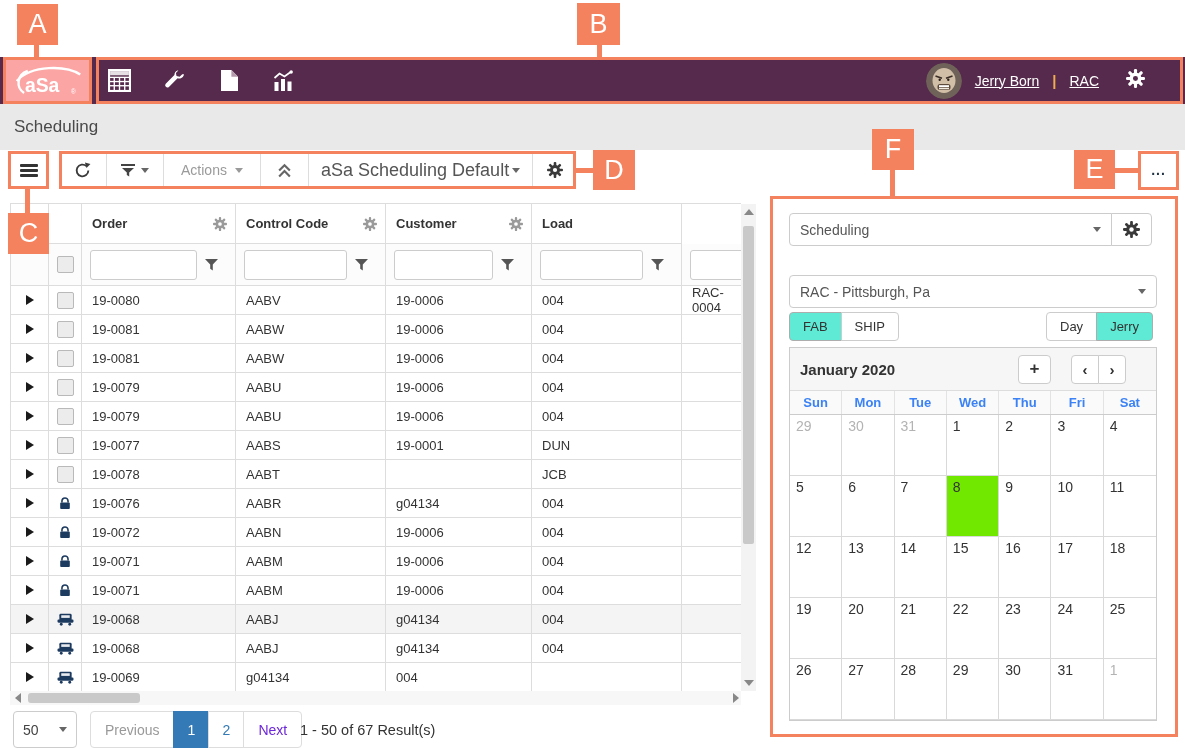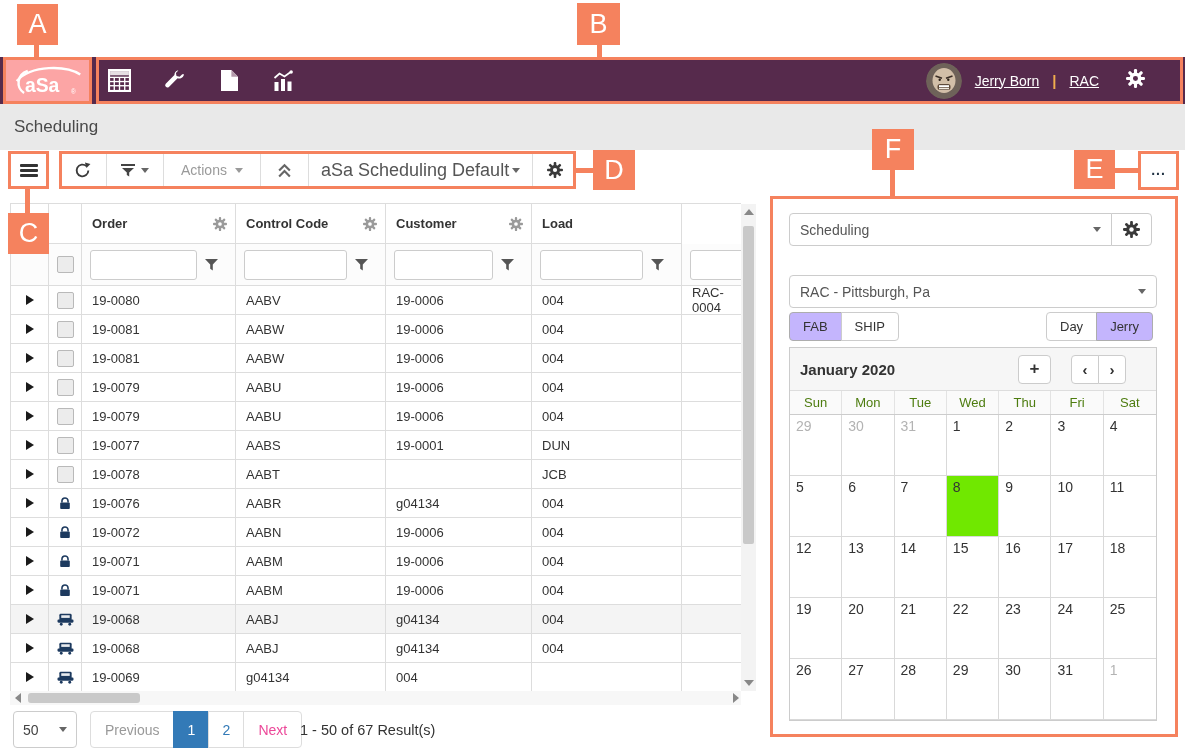--- a/index.html
+++ b/index.html
@@ -76,53 +76,53 @@
   
   .size-select{left:13px;top:711px;width:64px;height:37px;border:1px solid #ccc;border-radius:4px;background:#fff;
                display:flex;align-items:center;justify-content:space-between;padding:0 9px;font-size:14px;color:#444;}
   .pager{left:90px;top:711px;height:37px;display:flex;}
   .pg-btn{height:37px;border:1px solid #ddd;background:#fff;margin-left:-1px;font-size:14px;
           display:flex;align-items:center;justify-content:center;box-sizing:border-box;
           font-family:"Liberation Sans","DejaVu Sans",sans-serif;}
   .pg-prev{padding:0 14px;color:#999;border-radius:4px 0 0 4px;margin-left:0;}
   .pg-num{width:36px;color:#337ab7;}
   .pg-num.active{background:#337ab7;border-color:#337ab7;color:#fff;}
-  .pg-next{padding:0 14px;color:#ec4899;border-radius:0 4px 4px 0;}
+  .pg-next{padding:0 14px;color:#6d28d9;border-radius:0 4px 4px 0;}
   .results{left:300px;top:711px;height:37px;display:flex;align-items:center;font-size:14.5px;color:#333;}
 
   
   .side-panel{left:770px;top:196px;width:408px;height:541px;background:#fff;}
   .sel{border:1px solid #ccc;border-radius:4px;background:#fff;display:flex;align-items:center;
        justify-content:space-between;padding:0 10px;font-size:14px;color:#555;}
   .view-select{left:789px;top:213px;width:323px;height:33px;border-radius:4px 0 0 4px;}
   .view-gear{left:1111px;top:213px;width:41px;height:33px;border:1px solid #ccc;border-radius:0 4px 4px 0;
              background:#fff;display:flex;align-items:center;justify-content:center;}
   .loc-select{left:789px;top:275px;width:368px;height:33px;}
   .btn-group{display:flex;height:29px;}
   .grp-btn{border:1px solid #ccc;background:#fff;margin-left:-1px;font-size:13px;color:#333;
            display:flex;align-items:center;justify-content:center;box-sizing:border-box;padding:0 13px;
            font-family:"Liberation Sans","DejaVu Sans",sans-serif;}
   .grp-btn:first-child{border-radius:4px 0 0 4px;margin-left:0;}
   .grp-btn:last-child{border-radius:0 4px 4px 0;}
-  .grp-btn.active{background:#c4b5fd;border-color:#adadad;}
+  .grp-btn.active{background:#5eead4;border-color:#adadad;}
   .mode-group{left:789px;top:312px;}
   .range-group{left:1046px;top:312px;}
 
   
   .calendar{left:789px;top:347px;width:368px;border:1px solid #ccc;}
   .cal-title{height:42px;background:#f6f6f6;border-bottom:1px solid #ddd;display:flex;align-items:center;
              padding:0 10px;font-size:15px;font-weight:bold;color:#333;position:relative;}
   .cal-btn{border:1px solid #ccc;border-radius:4px;background:#fff;height:29px;display:flex;align-items:center;
            justify-content:center;font-weight:bold;color:#333;box-sizing:border-box;
            font-family:"Liberation Sans","DejaVu Sans",sans-serif;}
   .cal-add{position:absolute;right:105px;width:33px;font-size:17px;}
   .cal-prev{position:absolute;right:57px;width:28px;border-radius:4px 0 0 4px;font-size:15px;}
   .cal-next{position:absolute;right:30px;width:28px;border-radius:0 4px 4px 0;font-size:15px;}
   .cal-dow{display:grid;grid-template-columns:repeat(7,1fr);height:23px;background:#fafafa;border-bottom:1px solid #ccc;}
-  .dow-cell{display:flex;align-items:center;justify-content:center;font-size:13px;font-weight:normal;color:#4d7c0f;
+  .dow-cell{display:flex;align-items:center;justify-content:center;font-size:13px;font-weight:bold;color:#3b82f6;
             border-right:1px solid #e3e3e3;}
   .dow-cell:last-child{border-right:none;}
   .cal-grid{display:grid;grid-template-columns:repeat(7,1fr);}
   .cal-cell{height:61px;border-right:1px solid #d9d9d9;border-bottom:1px solid #d9d9d9;box-sizing:border-box;
             padding:3px 0 0 6px;font-size:14px;color:#333;background:#fff;}
   .cal-cell:nth-child(7n){border-right:none;}
   .cal-cell.muted{color:#b3b3b3;}
 
   
   .ann-label{position:absolute;display:flex;align-items:center;justify-content:center;color:#fff;

